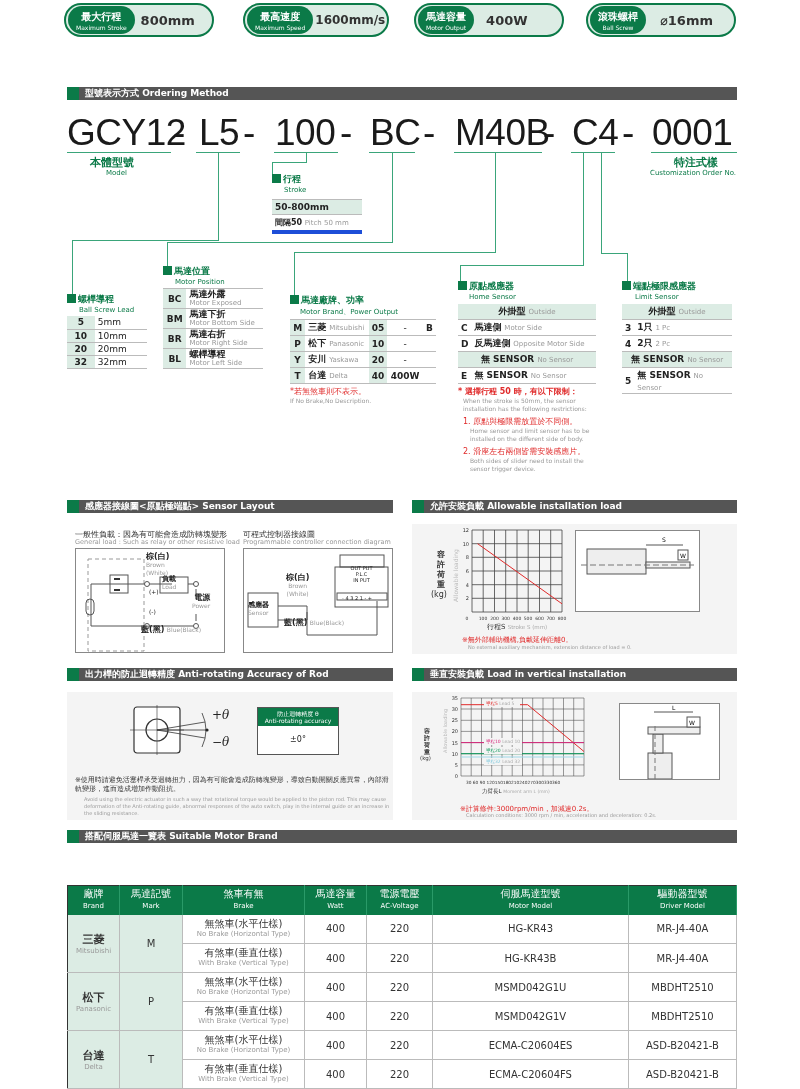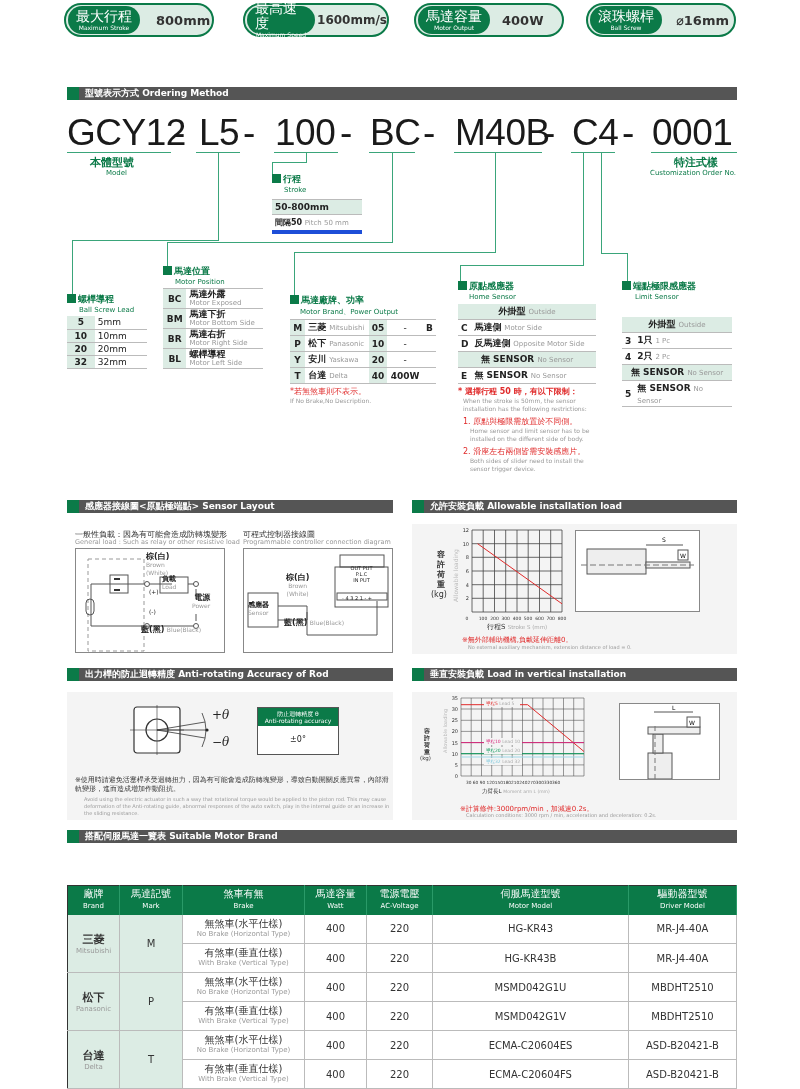--- a/index.html
+++ b/index.html
@@ -2,23 +2,23 @@
 <html><head>
 <meta charset="utf-8">
 <style>
 *{box-sizing:border-box;margin:0;padding:0}
 body{width:800px;height:1089px;background:#fff;font-family:"DejaVu Sans","Liberation Sans",sans-serif;position:relative;overflow:hidden;color:#222}
 .abs{position:absolute}
 .red{color:#e02a2a}
 .gray{color:#999}
 .pill{position:absolute;top:3px;height:34px;border:2px solid #0b7a48;border-radius:18px;background:#dcece4;display:flex;align-items:center}
 .pill .lab{background:#0b7a48;color:#fff;border-radius:15px;height:28px;margin-left:2px;padding:0 8px;display:flex;flex-direction:column;justify-content:center;align-items:center}
-.pill .lab .zh{font-size:14px;font-weight:normal;line-height:15px}
+.pill .lab .zh{font-size:10px;font-weight:bold;line-height:15px}
 .pill .lab .en{font-size:6px;line-height:8px}
-.pill .val{font-size:13px;font-weight:bold;color:#333;margin-left:16px}
+.pill .val{font-size:13px;font-weight:bold;color:#333;margin-left:6px}
 .secbar{position:absolute;height:13px;background:#555;color:#fff;font-size:9px;font-weight:bold;line-height:13px;padding-left:18px}
 .secbar:before{content:"";position:absolute;left:0;top:0;width:12px;height:13px;background:#0b7a48}
 .code{position:absolute;top:112px;font-family:"Liberation Sans",sans-serif;font-size:37px;color:#1a1a1a;letter-spacing:-0.5px}
 .uline{position:absolute;height:1px;background:#3aa57a}
 .vline{position:absolute;width:1px;background:#3aa57a}
 .hline{position:absolute;height:1px;background:#3aa57a}
 .sq{display:inline-block;width:9px;height:9px;background:#0b7a48;margin-right:2px;vertical-align:-1px}
 .ttl{font-size:9px;font-weight:bold;color:#0b7a48}
 .sub{font-size:7px;color:#0b7a48}
 table.t{border-collapse:collapse;font-size:9px}
@@ -247,21 +247,21 @@
   <div class="red" style="font-size:8px;font-weight:bold;margin-top:2px">* 選擇行程 50 時，有以下限制：</div>
   <div class="note" style="margin-left:5px">When the stroke is 50mm, the sensor installation has the following restrictions:</div>
   <div class="red" style="font-size:8px;margin:3px 0 0 5px">1. 原點與極限需放置於不同側。</div>
   <div class="note" style="margin-left:12px">Home sensor and limit sensor has to be installed on the different side of body.</div>
   <div class="red" style="font-size:8px;margin:3px 0 0 5px">2. 滑座左右兩側皆需安裝感應片。</div>
   <div class="note" style="margin-left:12px">Both sides of slider need to install the sensor trigger device.</div>
 </div>
 
 <div class="abs" style="left:622px;top:280px;width:110px">
   <div class="ttl"><span class="sq"></span><span>端點極限感應器</span></div>
-  <div class="sub" style="margin-left:13px;margin-bottom:16px">Limit Sensor</div>
+  <div class="sub" style="margin-left:13px;margin-bottom:3px">Limit Sensor</div>
   <table class="t" style="width:110px">
     <tbody>
         <tr>
           <td colspan="2" class="k"><span>外掛型</span> <span class="en7">Outside</span></td>
         </tr>
     <tr>
           <td style="font-weight:bold;width:10px">3</td>
           <td><b>1只</b> <span class="en7">1 Pc</span></td>
         </tr>
     <tr>

